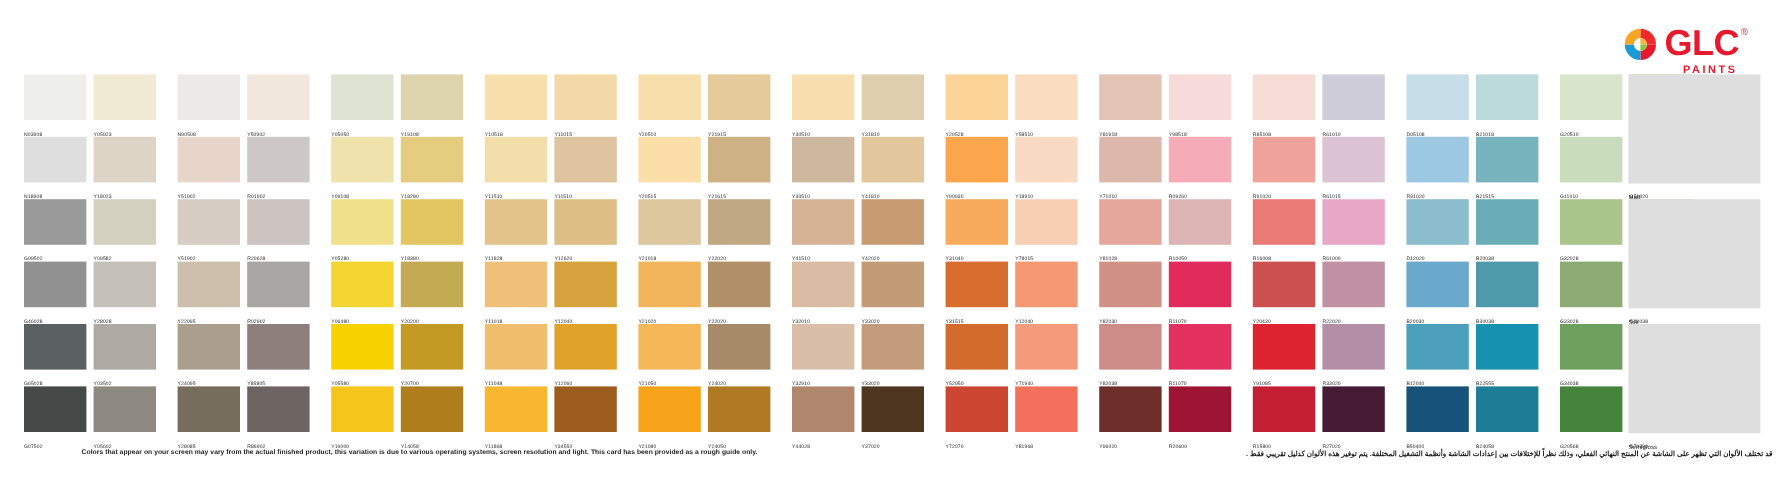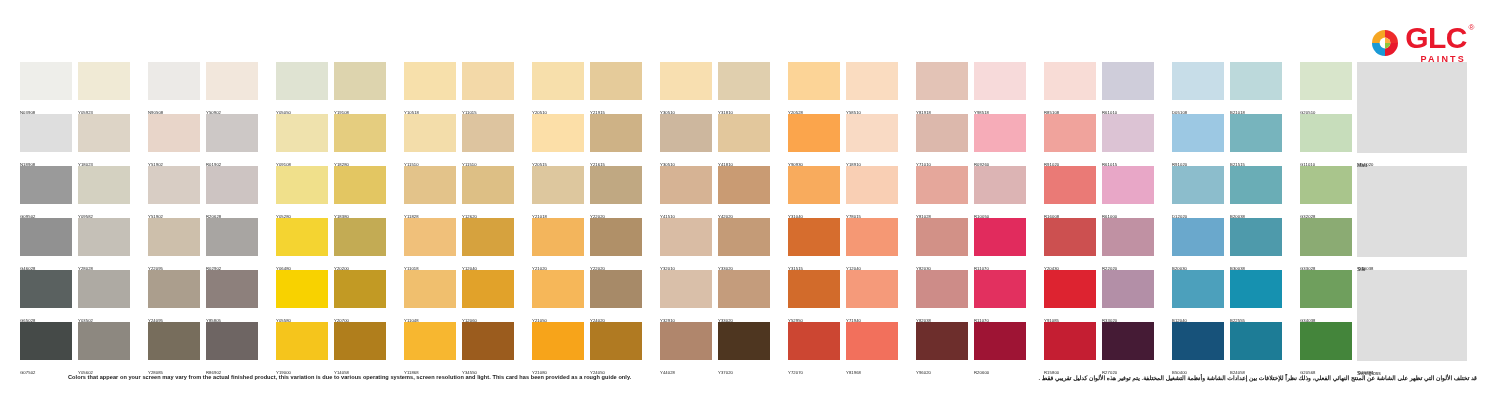--- a/index.html
+++ b/index.html
@@ -11,25 +11,24 @@
     width: 1487px;
     height: 405px;
     position: relative;
     font-family: "Liberation Sans", sans-serif;
     overflow: hidden;
   }
 
   
   #logo-area {
     position: absolute;
-    right: 20px;
+    right: 38px;
     top: 22px;
     height: 42px;
     display: flex;
-    align-items: center;
     gap: 5px;
   }
   .logo-mark {
     width: 30px;
     height: 30px;
     position: relative;
   }
   .logo-text-wrap {
     display: flex;
     flex-direction: column;

